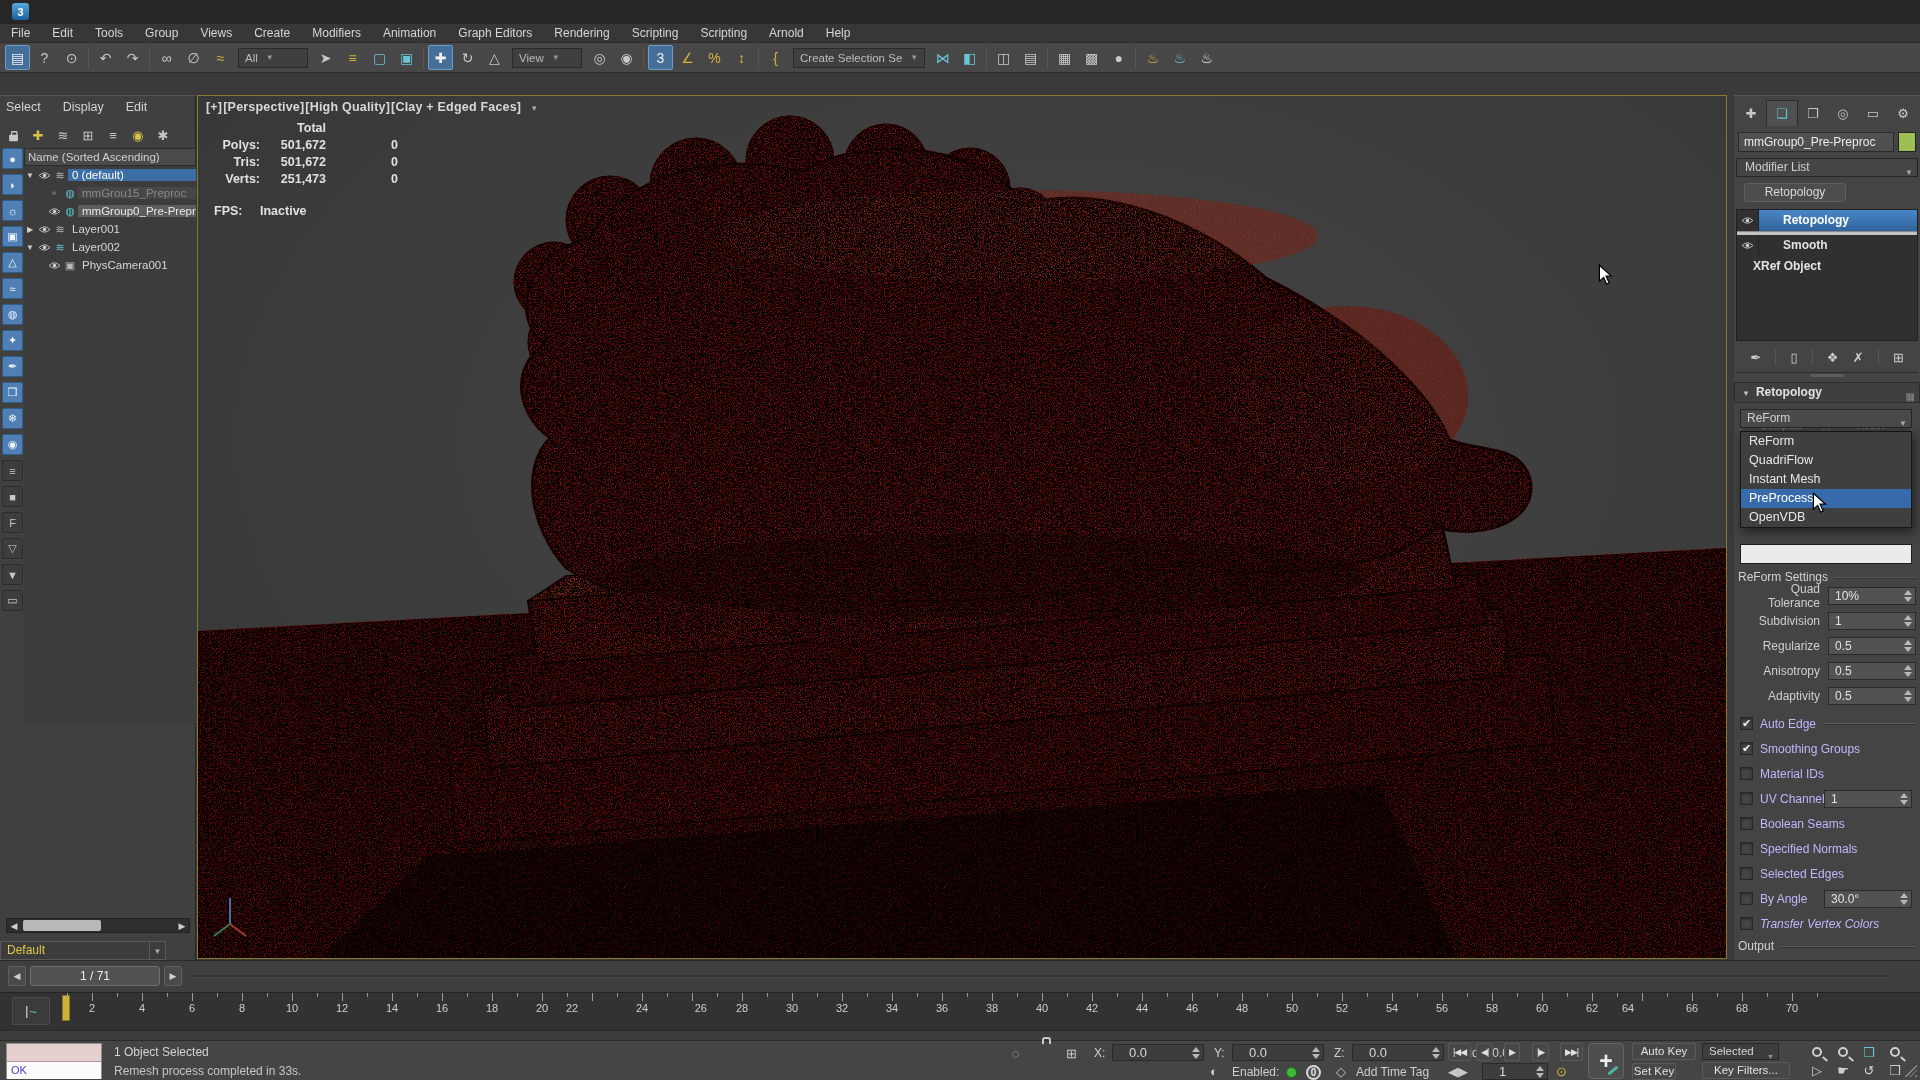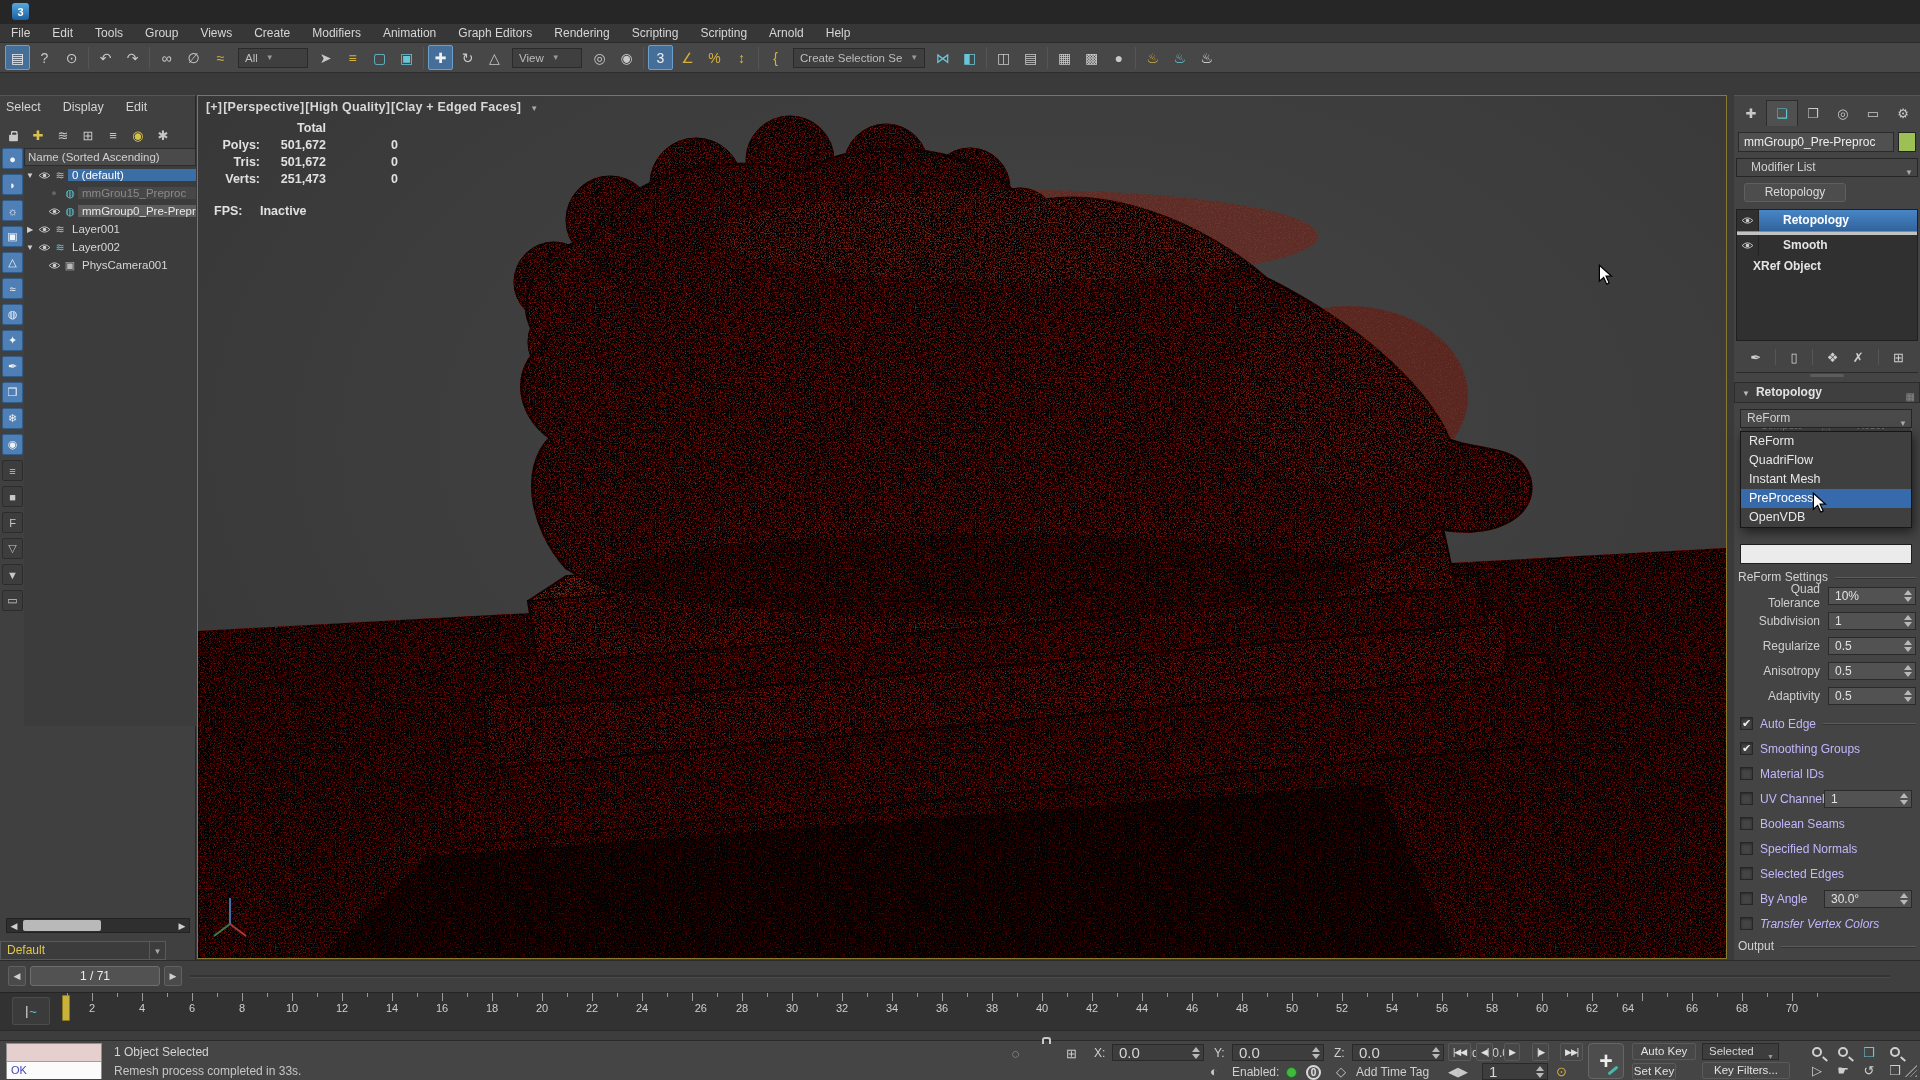--- a/index.html
+++ b/index.html
@@ -57,21 +57,21 @@
 #axis-gizmo{left:10px;bottom:18px}
 .cursor{position:absolute;z-index:120;pointer-events:none}
 
 
 #cpanel{left:1734px;top:95px;width:186px;height:893px;background:#444;border-top:1px solid #555}
 #cp-tabs{left:2px;top:4px;width:182px;height:26px;display:flex}
 .cp-tab{flex:1;height:26px;display:flex;align-items:center;justify-content:center;font-size:13px;color:#c9c9c9}
 .cp-tab.active{background:#505050;border:1px solid #2c2c2c;border-bottom:none;color:#5bc6d0}
 #cp-name{left:4px;top:36px;width:156px;height:20px;background:#505050;border:1px solid #2a2a2a;color:#ececec;font-size:12px;line-height:18px;padding-left:5px;white-space:nowrap;overflow:hidden}
 #cp-swatch{left:164px;top:36px;width:18px;height:20px;border:1px solid #222}
-#cp-modlist{left:2px;top:62px;width:182px;height:19px;background:#454545;border:1px solid #262626;color:#cfcfcf;line-height:17px;padding-left:14px}
+#cp-modlist{left:2px;top:62px;width:182px;height:19px;background:#454545;border:1px solid #262626;color:#cfcfcf;line-height:17px;padding-left:8px}
 #cp-modlist .arr{position:absolute;right:4px;top:5px;font-size:8px;color:#aaa}
 #cp-retopo-btn{left:10px;top:87px;width:102px;height:19px;background:#4d4d4d;border:1px solid #5f5f5f;border-radius:3px;color:#d8d8d8;text-align:center;line-height:17px}
 #cp-stack{left:2px;top:113px;width:182px;height:132px;background:#303030;border:1px solid #1f1f1f}
 .stk-row{display:flex;height:21px;align-items:center;font-weight:bold;font-size:12px;color:#e4e4e4}
 .stk-eye{width:22px;height:21px;border-right:1px solid #232323;display:flex;align-items:center;justify-content:center;flex:none}
 .stk-label{flex:1;height:21px;line-height:21px;padding-left:24px}
 .stk-label.sel{background:linear-gradient(#4886c6,#31639c);color:#fff}
 #stk-strip{height:4px;background:#c2c2c2;border-top:1px solid #888}
 #cp-stacktools{left:2px;top:250px;width:182px;height:22px;display:flex;align-items:center;justify-content:space-evenly}
 .stt{font-size:13px;color:#cfcfcf}
@@ -119,21 +119,21 @@
 
 
 #statusbar{left:0;top:1040px;width:1920px;height:40px;background:#454545;border-top:1px solid #2a2a2a}
 #listener{position:absolute;left:6px;top:2px;width:96px;height:36px;border:1px solid #8f8f8f}
 #listener .pink{height:18px;background:#e6cfcf;border-bottom:1px solid #a99}
 #listener .white{height:17px;background:#fbfbfb;color:#4444bb;font-size:11px;line-height:16px;padding-left:4px}
 #status-sel{position:absolute;left:114px;top:4px;color:#d4d4d4;font-size:12px}
 #status-prompt{position:absolute;left:114px;top:23px;color:#c6c6c6;font-size:12px}
 .sb-icon{position:absolute;color:#c9c9c9;font-size:13px}
 .sb-label{position:absolute;color:#cfcfcf;font-size:12px}
-.coordbox{position:absolute;top:3px;width:92px;height:17px;background:#3d3d3d;border:1px solid #292929;color:#d6d6d6;font-size:15px;line-height:15px;padding-left:6px}
+.coordbox{position:absolute;top:3px;width:92px;height:17px;background:#3d3d3d;border:1px solid #292929;color:#d6d6d6;font-size:13px;line-height:15px;padding-left:16px}
 .icon-lock{position:relative;width:11px;height:8px;background:#c9c9c9;border-radius:1px;margin-top:6px}
 .icon-lock::before{content:"";position:absolute;top:-5px;left:2px;width:5px;height:5px;border:2px solid #c9c9c9;border-bottom:none;border-radius:3px 3px 0 0}
 .pb-btn{position:absolute;top:2px;height:18px;background:#474747;border:1px solid #5a5a5a;border-radius:2px;color:#e0e0e0;font-size:9px;text-align:center;line-height:16px;padding:0 4px;letter-spacing:-1px}
 #bigkey{position:absolute;left:1588px;top:2px;width:36px;height:36px;background:#4d4d4d;border:1px solid #666;border-radius:4px;color:#ececec;font-size:23px;font-weight:bold;display:flex;align-items:center;justify-content:center}
 #bigkey::after{content:"";position:absolute;right:4px;bottom:6px;width:12px;height:3px;background:#49b8a8;transform:rotate(-40deg);border-radius:2px}
 .kf-btn{position:absolute;height:17px;background:#474747;border:1px solid #5a5a5a;border-radius:2px;color:#e2e2e2;font-size:11.5px;text-align:center;line-height:15px}
 .kf-dd{position:absolute;height:17px;background:#3d3d3d;border:1px solid #292929;color:#d6d6d6;font-size:11.5px;line-height:15px;padding:0 6px}
 .kf-dd .arr{position:absolute;right:4px;top:5px;font-size:7px;color:#999}
 .nav-icn{position:absolute;width:22px;height:18px;display:flex;align-items:center;justify-content:center;color:#cfcfcf;font-size:13px}
 .mag{position:relative;width:10px;height:10px;border:2px solid #cfcfcf;border-radius:50%}
@@ -642,21 +642,21 @@
       <div class="tick-label" style="left: 92px;">2</div>
       <div class="tick-label" style="left: 142px;">4</div>
       <div class="tick-label" style="left: 192px;">6</div>
       <div class="tick-label" style="left: 242px;">8</div>
       <div class="tick-label" style="left: 292px;">10</div>
       <div class="tick-label" style="left: 342px;">12</div>
       <div class="tick-label" style="left: 392px;">14</div>
       <div class="tick-label" style="left: 442px;">16</div>
       <div class="tick-label" style="left: 492px;">18</div>
       <div class="tick-label" style="left: 542px;">20</div>
-      <div class="tick-label" style="left: 592px;">22</div>
+      <div class="tick-label" style="left: 572px;">22</div>
       <div class="tick-label" style="left: 642px;">24</div>
       <div class="tick-label" style="left: 692px; text-align: right;">26</div>
       <div class="tick-label" style="left: 742px;">28</div>
       <div class="tick-label" style="left: 792px;">30</div>
       <div class="tick-label" style="left: 842px;">32</div>
       <div class="tick-label" style="left: 892px;">34</div>
       <div class="tick-label" style="left: 942px;">36</div>
       <div class="tick-label" style="left: 992px;">38</div>
       <div class="tick-label" style="left: 1042px;">40</div>
       <div class="tick-label" style="left: 1092px;">42</div>

